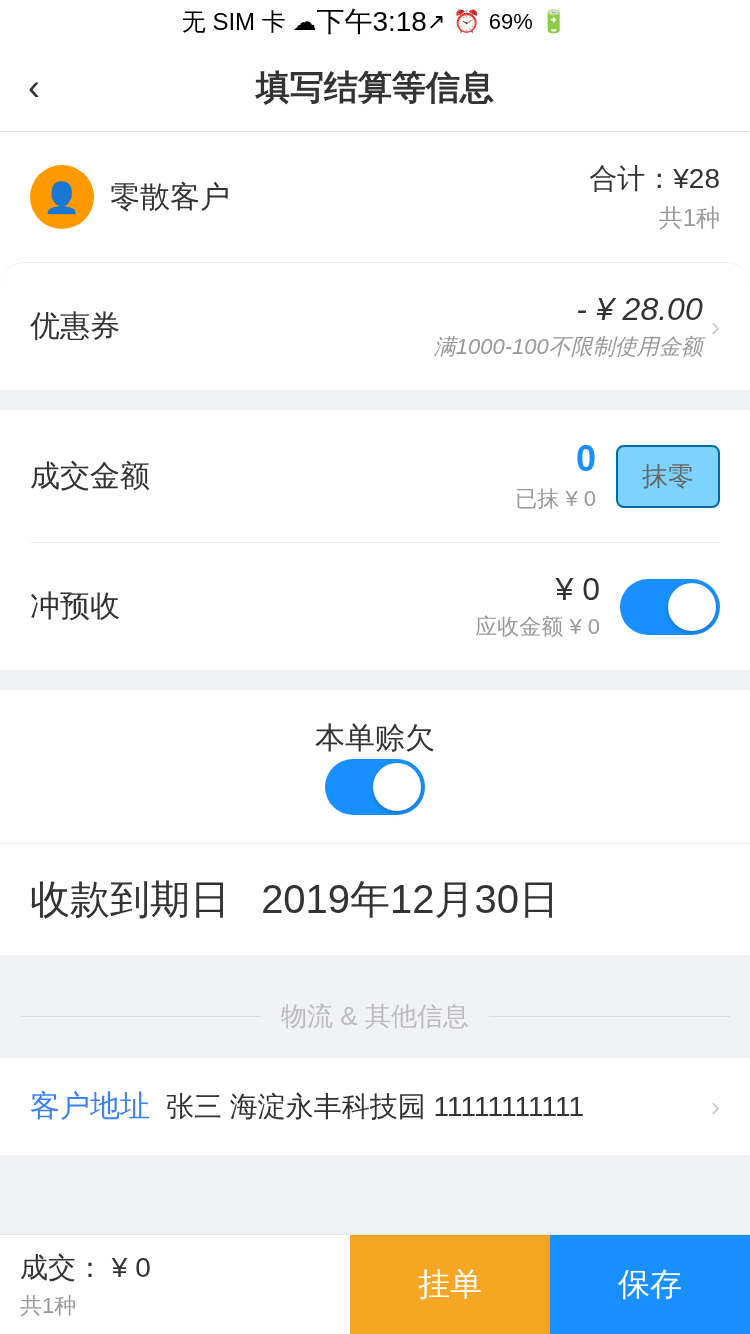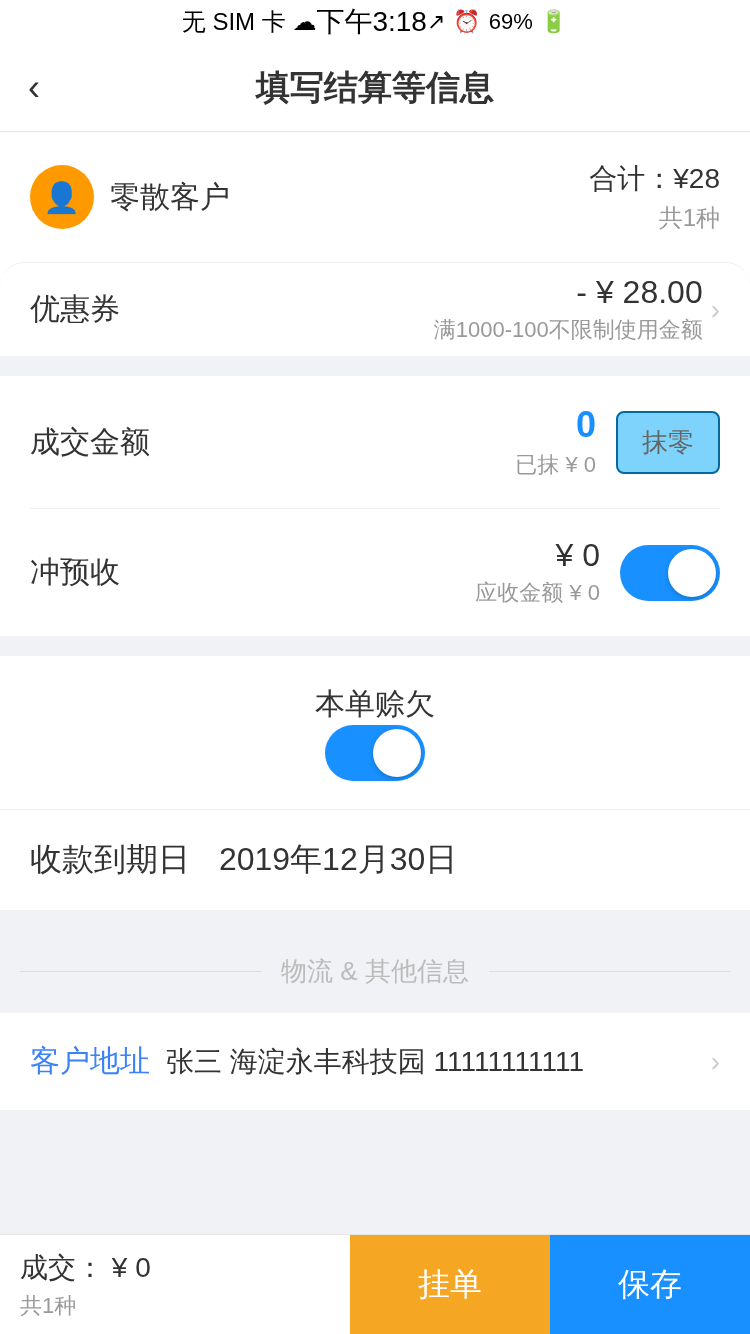--- a/index.html
+++ b/index.html
@@ -91,29 +91,29 @@
       font-size: 30px;
     }
     .customer-name { font-size: 30px; color: #333; }
     .customer-right { text-align: right; }
     .customer-total { font-size: 28px; color: #333; }
     .customer-count { font-size: 24px; color: #999; margin-top: 4px; }
 
     
     .coupon-row {
       background: #fff;
-      padding: 11px 30px;
+      padding: 28px 30px;
       display: flex;
       align-items: center;
       justify-content: space-between;
       border-top: 1px solid #f0f0f0;
       border-radius: 24px;
     }
     .coupon-label { font-size: 30px; color: #333; }
-    .coupon-right { text-align: right; }
+    .coupon-right { text-align: right; font-style: italic; }
     .coupon-amount { font-size: 32px; color: #333; font-weight: 500; }
     .coupon-desc { font-size: 22px; color: #999; margin-top: 4px; }
     .chevron-right {
       color: #ccc;
       font-size: 28px;
       margin-left: 8px;
     }
 
     
     .transaction-section {
@@ -184,21 +184,21 @@
       display: flex;
       align-items: center;
       justify-content: space-between;
     }
     .debt-label { font-size: 30px; color: #333; }
 
     
     .due-date-row {
       background: #fff;
       padding: 28px 30px;
-      font-size: 32px;
+      font-size: 40px;
       color: #333;
       border-top: 1px solid #f0f0f0;
     }
 
     
     .section-divider {
       background: #f0f2f5;
       text-align: center;
       padding: 24px 0;
       font-size: 26px;

